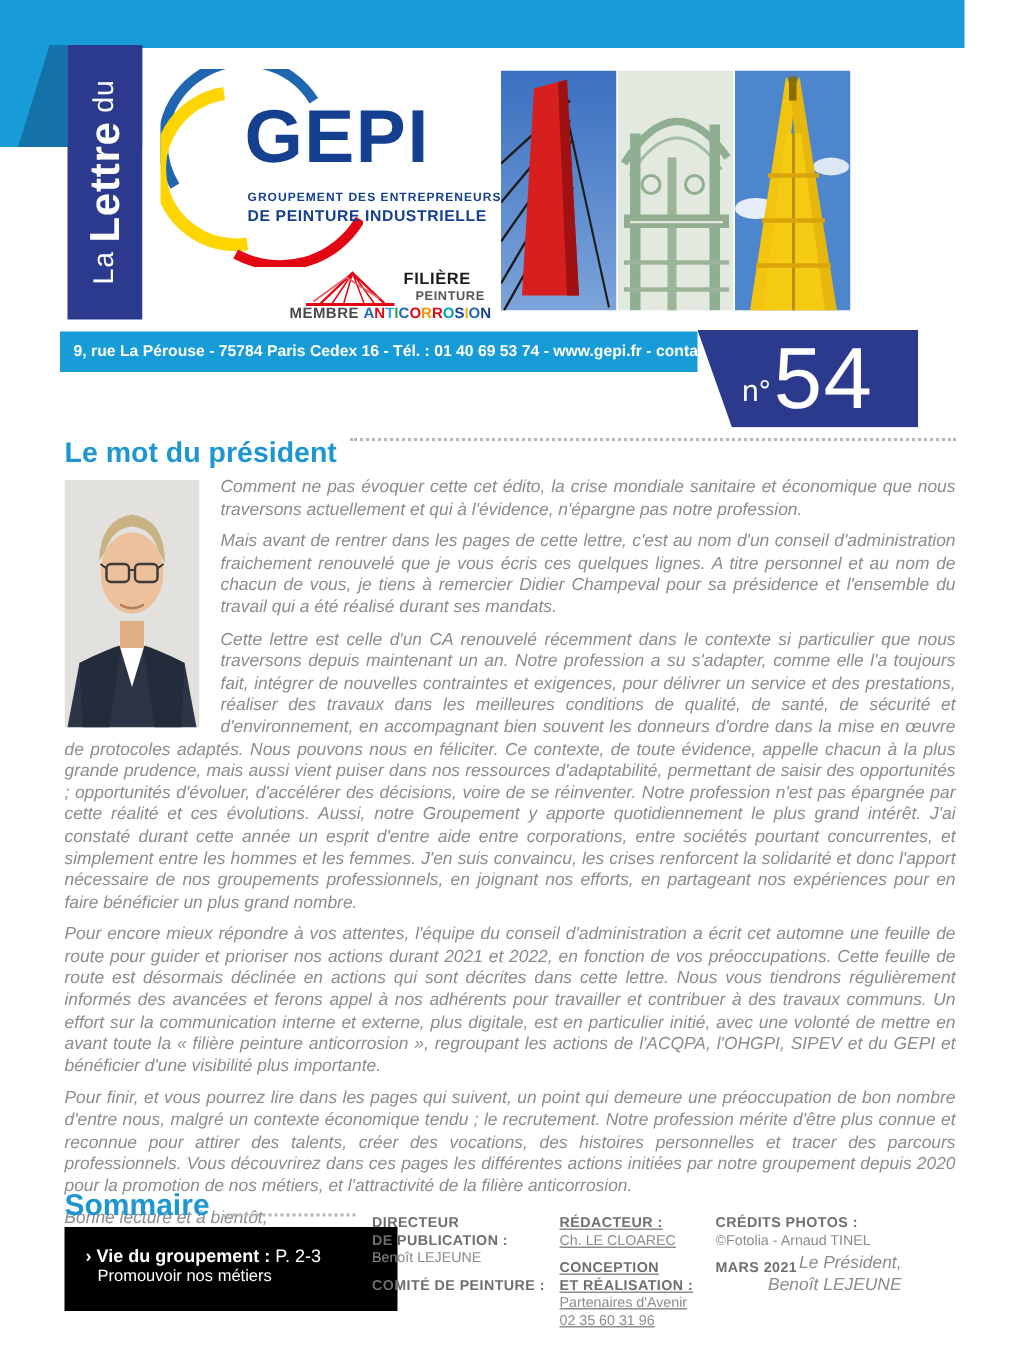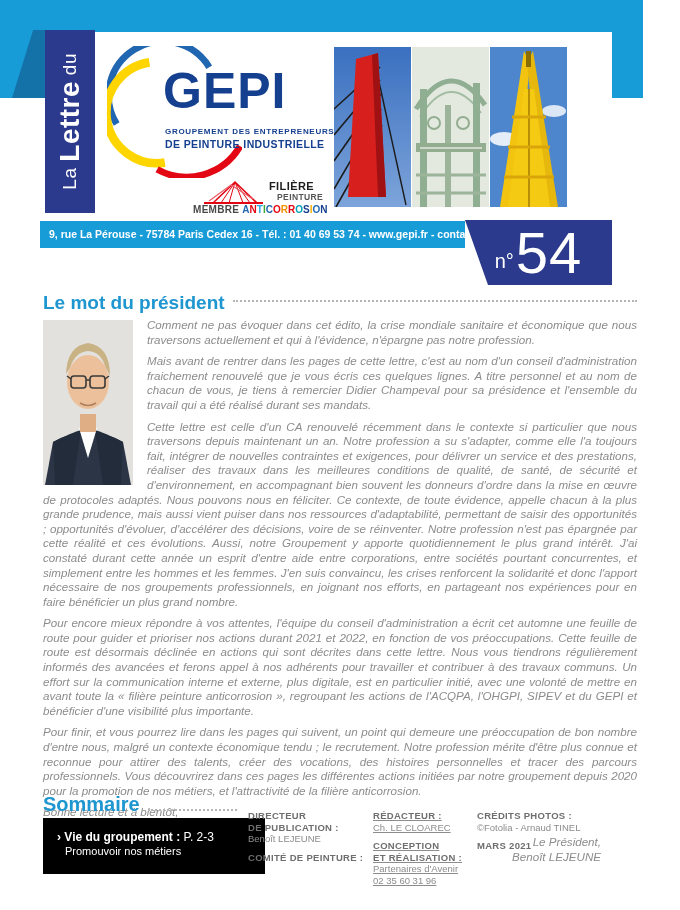--- a/index.html
+++ b/index.html
@@ -9,21 +9,21 @@
   
   .top-band{position:absolute;left:0;top:0;width:643px;height:98px;background:#189cd8;}
   .band-wedge{position:absolute;left:12px;top:30px;width:33px;height:68px;background:#1472a8;
     clip-path:polygon(64% 0,100% 0,100% 100%,0 100%);}
   .vertical-bar{position:absolute;left:45px;top:30px;width:50px;height:183px;background:#2b3a8c;
     display:flex;align-items:center;justify-content:center;}
   .vertical-bar .vtxt{writing-mode:vertical-rl;transform:rotate(180deg);color:#fff;white-space:nowrap;
     font-size:19px;letter-spacing:.5px;}
   .vertical-bar .vtxt b{font-size:28px;font-weight:700;}
 
-  .white-card{position:absolute;left:95px;top:32px;width:517px;height:183px;background:#fff;}
+  .white-card{position:absolute;left:95px;top:32px;width:517px;height:183px;background:#fff;padding-left:40px;}
 
   .logo-block{position:absolute;left:10px;top:8px;width:235px;height:172px;}
   .arcs{position:absolute;left:2px;top:6px;width:135px;height:132px;}
   .gepi-name{position:absolute;left:58px;top:22px;font-size:50px;font-weight:600;color:#153f8f;letter-spacing:1px;}
   .logo-sub1{position:absolute;left:60px;top:87px;font-size:8px;font-weight:700;color:#153f8f;letter-spacing:.7px;white-space:nowrap;}
   .logo-sub2{position:absolute;left:60px;top:98px;font-size:10.5px;font-weight:700;color:#153f8f;letter-spacing:.4px;white-space:nowrap;}
 
   .membership{position:absolute;left:88px;top:139px;width:160px;height:40px;font-weight:700;}
   .m-bridge{position:absolute;left:10px;top:0;width:62px;height:26px;}
   .m-filiere{position:absolute;left:76px;top:1px;font-size:11px;color:#1d1d1d;letter-spacing:.4px;}
@@ -36,21 +36,21 @@
   .photo{width:77px;height:160px;overflow:hidden;}
 
   .address-bar{position:absolute;left:40px;top:221px;width:425px;height:27px;background:#189cd8;
     color:#fff;font-size:10.5px;font-weight:700;line-height:27px;padding-left:9px;box-sizing:border-box;white-space:nowrap;}
   .issue-box{position:absolute;left:465px;top:220px;width:147px;height:65px;background:#2b3a8c;color:#fff;
     clip-path:polygon(0 0,100% 0,100% 100%,23px 100%);display:flex;align-items:flex-end;justify-content:center;padding-bottom:3px;box-sizing:border-box;}
   .issue-box .no{font-size:20px;line-height:30px;margin-right:2px;margin-bottom:6px;}
   .issue-box .num{font-size:58px;font-weight:500;line-height:58px;letter-spacing:1px;}
 
   
-  .editorial-title-row{position:absolute;left:43px;top:292px;width:594px;display:flex;align-items:center;gap:8px;}
+  .editorial-title-row{position:absolute;left:43px;top:292px;width:594px;display:flex;align-items:flex-start;gap:8px;}
   .editorial-title{font-size:19px;font-weight:700;color:#1e96cf;white-space:nowrap;}
   .dotleader{flex:1;border-bottom:2px dotted #b5b5b5;margin-bottom:5px;}
 
   .editorial-body{position:absolute;left:43px;top:318px;width:594px;color:#8c8c8c;
     font-style:italic;font-size:11.6px;line-height:14.6px;text-align:justify;}
   .president-photo{float:left;width:90px;height:165px;margin:2px 14px 4px 0;}
   .editorial-body p{margin:0 0 7px 0;}
   .signature{text-align:right;padding-right:36px;margin-top:14px;line-height:15px;}
 
   
@@ -169,21 +169,21 @@
       <polygon points="36,108 54,108 45,138" fill="#ffffff"></polygon>
       <rect x="37" y="94" width="16" height="18" fill="#dfae85"></rect>
       <ellipse cx="45" cy="62" rx="21" ry="27" fill="#ecc09a"></ellipse>
       <path d="M23 54 Q 24 26 45 23 Q 67 26 67 56 L 62 46 Q 58 32 45 31 Q 32 32 27 48 Z" fill="#c9b385"></path>
       <rect x="28" y="56" width="15" height="12" rx="3" fill="none" stroke="#3a3a3a" stroke-width="1.6"></rect>
       <rect x="47" y="56" width="15" height="12" rx="3" fill="none" stroke="#3a3a3a" stroke-width="1.6"></rect>
       <path d="M43 60 L47 60 M28 59 L24 56 M62 59 L66 56" stroke="#3a3a3a" stroke-width="1.4"></path>
       <path d="M37 83 Q 45 88 53 83" fill="none" stroke="#b07f5e" stroke-width="1.5"></path>
     </svg>
     <div>
-        <p>Comment ne pas évoquer dans cet édito, la crise mondiale sanitaire et économique que nous traversons actuellement et qui à l'évidence, n'épargne pas notre profession.</p>
+        <p>Comment ne pas évoquer cette cet édito, la crise mondiale sanitaire et économique que nous traversons actuellement et qui à l'évidence, n'épargne pas notre profession.</p>
         <p>Mais avant de rentrer dans les pages de cette lettre, c'est au nom d'un conseil d'administration fraichement renouvelé que je vous écris ces quelques lignes. A titre personnel et au nom de chacun de vous, je tiens à remercier Didier Champeval pour sa présidence et l'ensemble du travail qui a été réalisé durant ses mandats.</p>
         <p>Cette lettre est celle d'un CA renouvelé récemment dans le contexte si particulier que nous traversons depuis maintenant un an. Notre profession a su s'adapter, comme elle l'a toujours fait, intégrer de nouvelles contraintes et exigences, pour délivrer un service et des prestations, réaliser des travaux dans les meilleures conditions de qualité, de santé, de sécurité et d'environnement, en accompagnant bien souvent les donneurs d'ordre dans la mise en œuvre de protocoles adaptés. Nous pouvons nous en féliciter. Ce contexte, de toute évidence, appelle chacun à la plus grande prudence, mais aussi vient puiser dans nos ressources d'adaptabilité, permettant de saisir des opportunités ; opportunités d'évoluer, d'accélérer des décisions, voire de se réinventer. Notre profession n'est pas épargnée par cette réalité et ces évolutions. Aussi, notre Groupement y apporte quotidiennement le plus grand intérêt. J'ai constaté durant cette année un esprit d'entre aide entre corporations, entre sociétés pourtant concurrentes, et simplement entre les hommes et les femmes. J'en suis convaincu, les crises renforcent la solidarité et donc l'apport nécessaire de nos groupements professionnels, en joignant nos efforts, en partageant nos expériences pour en faire bénéficier un plus grand nombre.</p>
         <p>Pour encore mieux répondre à vos attentes, l'équipe du conseil d'administration a écrit cet automne une feuille de route pour guider et prioriser nos actions durant 2021 et 2022, en fonction de vos préoccupations. Cette feuille de route est désormais déclinée en actions qui sont décrites dans cette lettre. Nous vous tiendrons régulièrement informés des avancées et ferons appel à nos adhérents pour travailler et contribuer à des travaux communs. Un effort sur la communication interne et externe, plus digitale, est en particulier initié, avec une volonté de mettre en avant toute la « filière peinture anticorrosion », regroupant les actions de l'ACQPA, l'OHGPI, SIPEV et du GEPI et bénéficier d'une visibilité plus importante.</p>
         <p>Pour finir, et vous pourrez lire dans les pages qui suivent, un point qui demeure une préoccupation de bon nombre d'entre nous, malgré un contexte économique tendu ; le recrutement. Notre profession mérite d'être plus connue et reconnue pour attirer des talents, créer des vocations, des histoires personnelles et tracer des parcours professionnels. Vous découvrirez dans ces pages les différentes actions initiées par notre groupement depuis 2020 pour la promotion de nos métiers, et l'attractivité de la filière anticorrosion.</p>
         <p>Bonne lecture et à bientôt,</p>
       </div>
     <div class="signature">
       <div>Le Président,</div>
       <div>Benoît LEJEUNE</div>
     </div>

